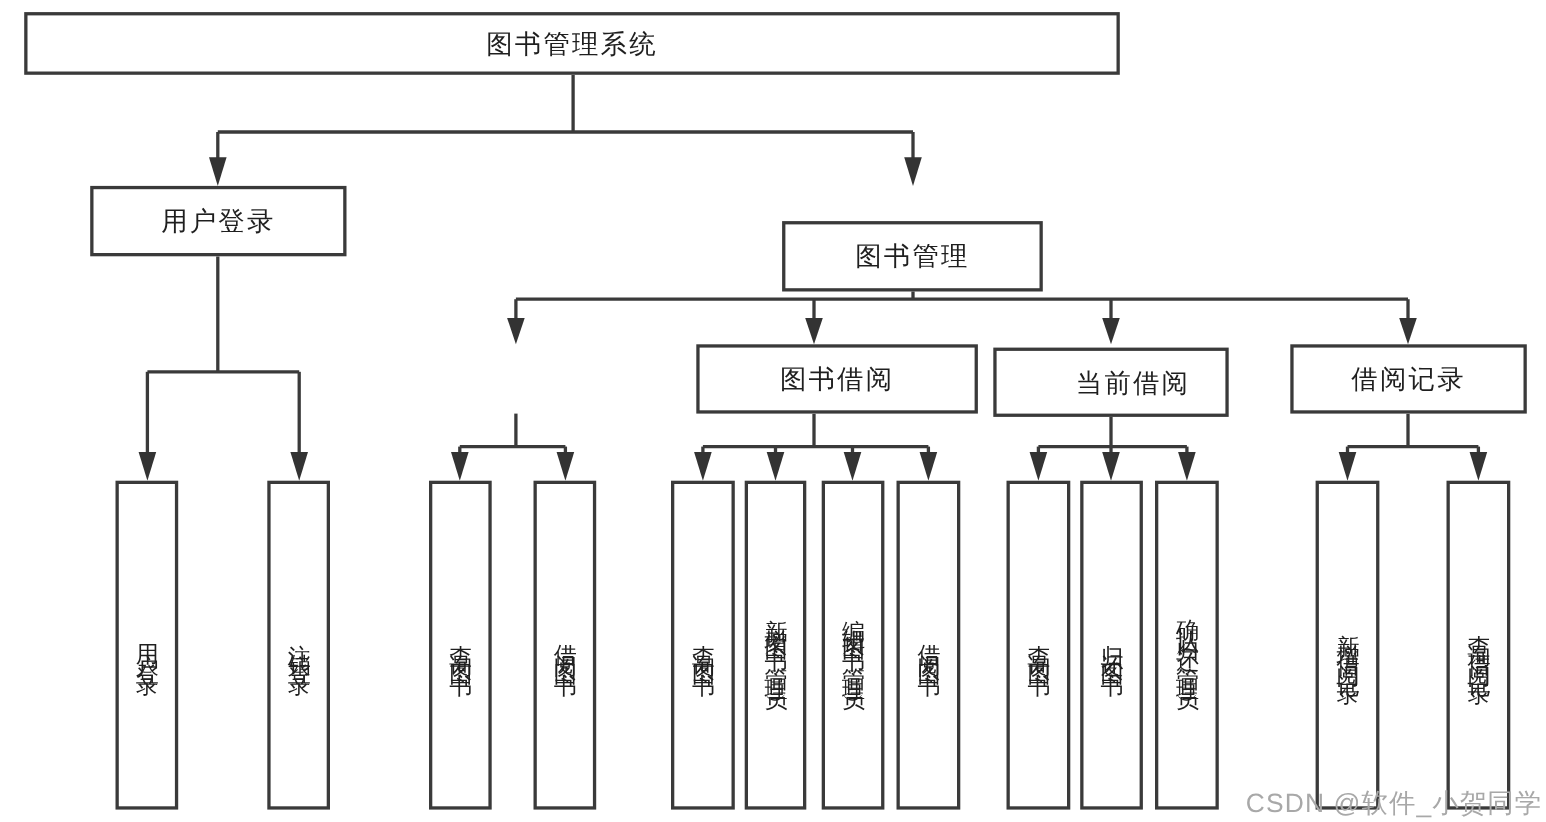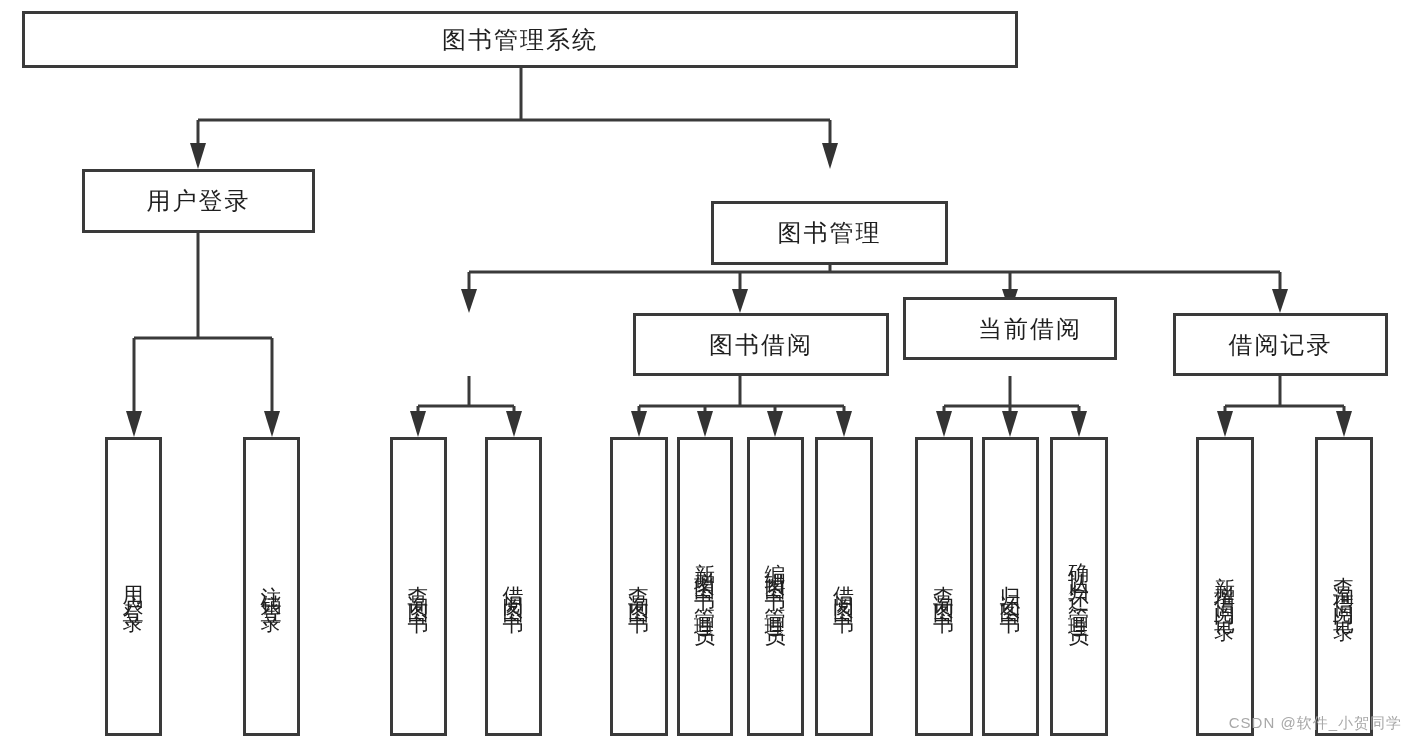--- a/index.html
+++ b/index.html
@@ -40,42 +40,42 @@
     letter-spacing: 9px;
     white-space: nowrap;
     color: #1f1f1f;
     line-height: 1;
   }
   .root-box   { left: 22px;   top: 11px;  width: 996px; height: 57px; }
   .b-user     { left: 82px;   top: 169px; width: 233px; height: 64px; }
   .b-book     { left: 711px;  top: 169px; width: 237px; height: 64px; margin-top: 32px; }
   .g-new      { left: 363px;  top: 313px; width: 214px; height: 63px; }
   .g-borrow   { left: 633px;  top: 313px; width: 256px; height: 63px; }
-  .g-current  { left: 903px;  top: 297px; width: 214px; height: 63px; padding-left: 40px; }
+  .g-current  { left: 903px;  top: 316px; width: 214px; height: 63px; padding-left: 40px; }
   .g-record   { left: 1173px; top: 313px; width: 215px; height: 63px; }
   .leaf { top: 437px; height: 299px; }
   .l1  { left: 105px;  width: 57px; }
   .l2  { left: 243px;  width: 57px; }
   .l3  { left: 390px;  width: 57px; }
   .l4  { left: 485px;  width: 57px; }
   .l5  { left: 610px;  width: 58px; }
   .l6  { left: 677px;  width: 56px; }
   .l7  { left: 747px;  width: 57px; }
   .l8  { left: 815px;  width: 58px; }
   .l9  { left: 915px;  width: 58px; }
   .l10 { left: 982px;  width: 57px; }
   .l11 { left: 1050px; width: 58px; }
   .l12 { left: 1196px; width: 58px; }
   .l13 { left: 1315px; width: 58px; }
   .watermark {
     position: absolute;
     right: 3px;
     top: 714px;
     z-index: 3;
-    font-size: 15px;
+    font-size: 24px;
     letter-spacing: 1px;
     color: #a8a8a8;
     white-space: nowrap;
   }
 </style>
 </head>
 <body>
 
 <div class="canvas">
 

